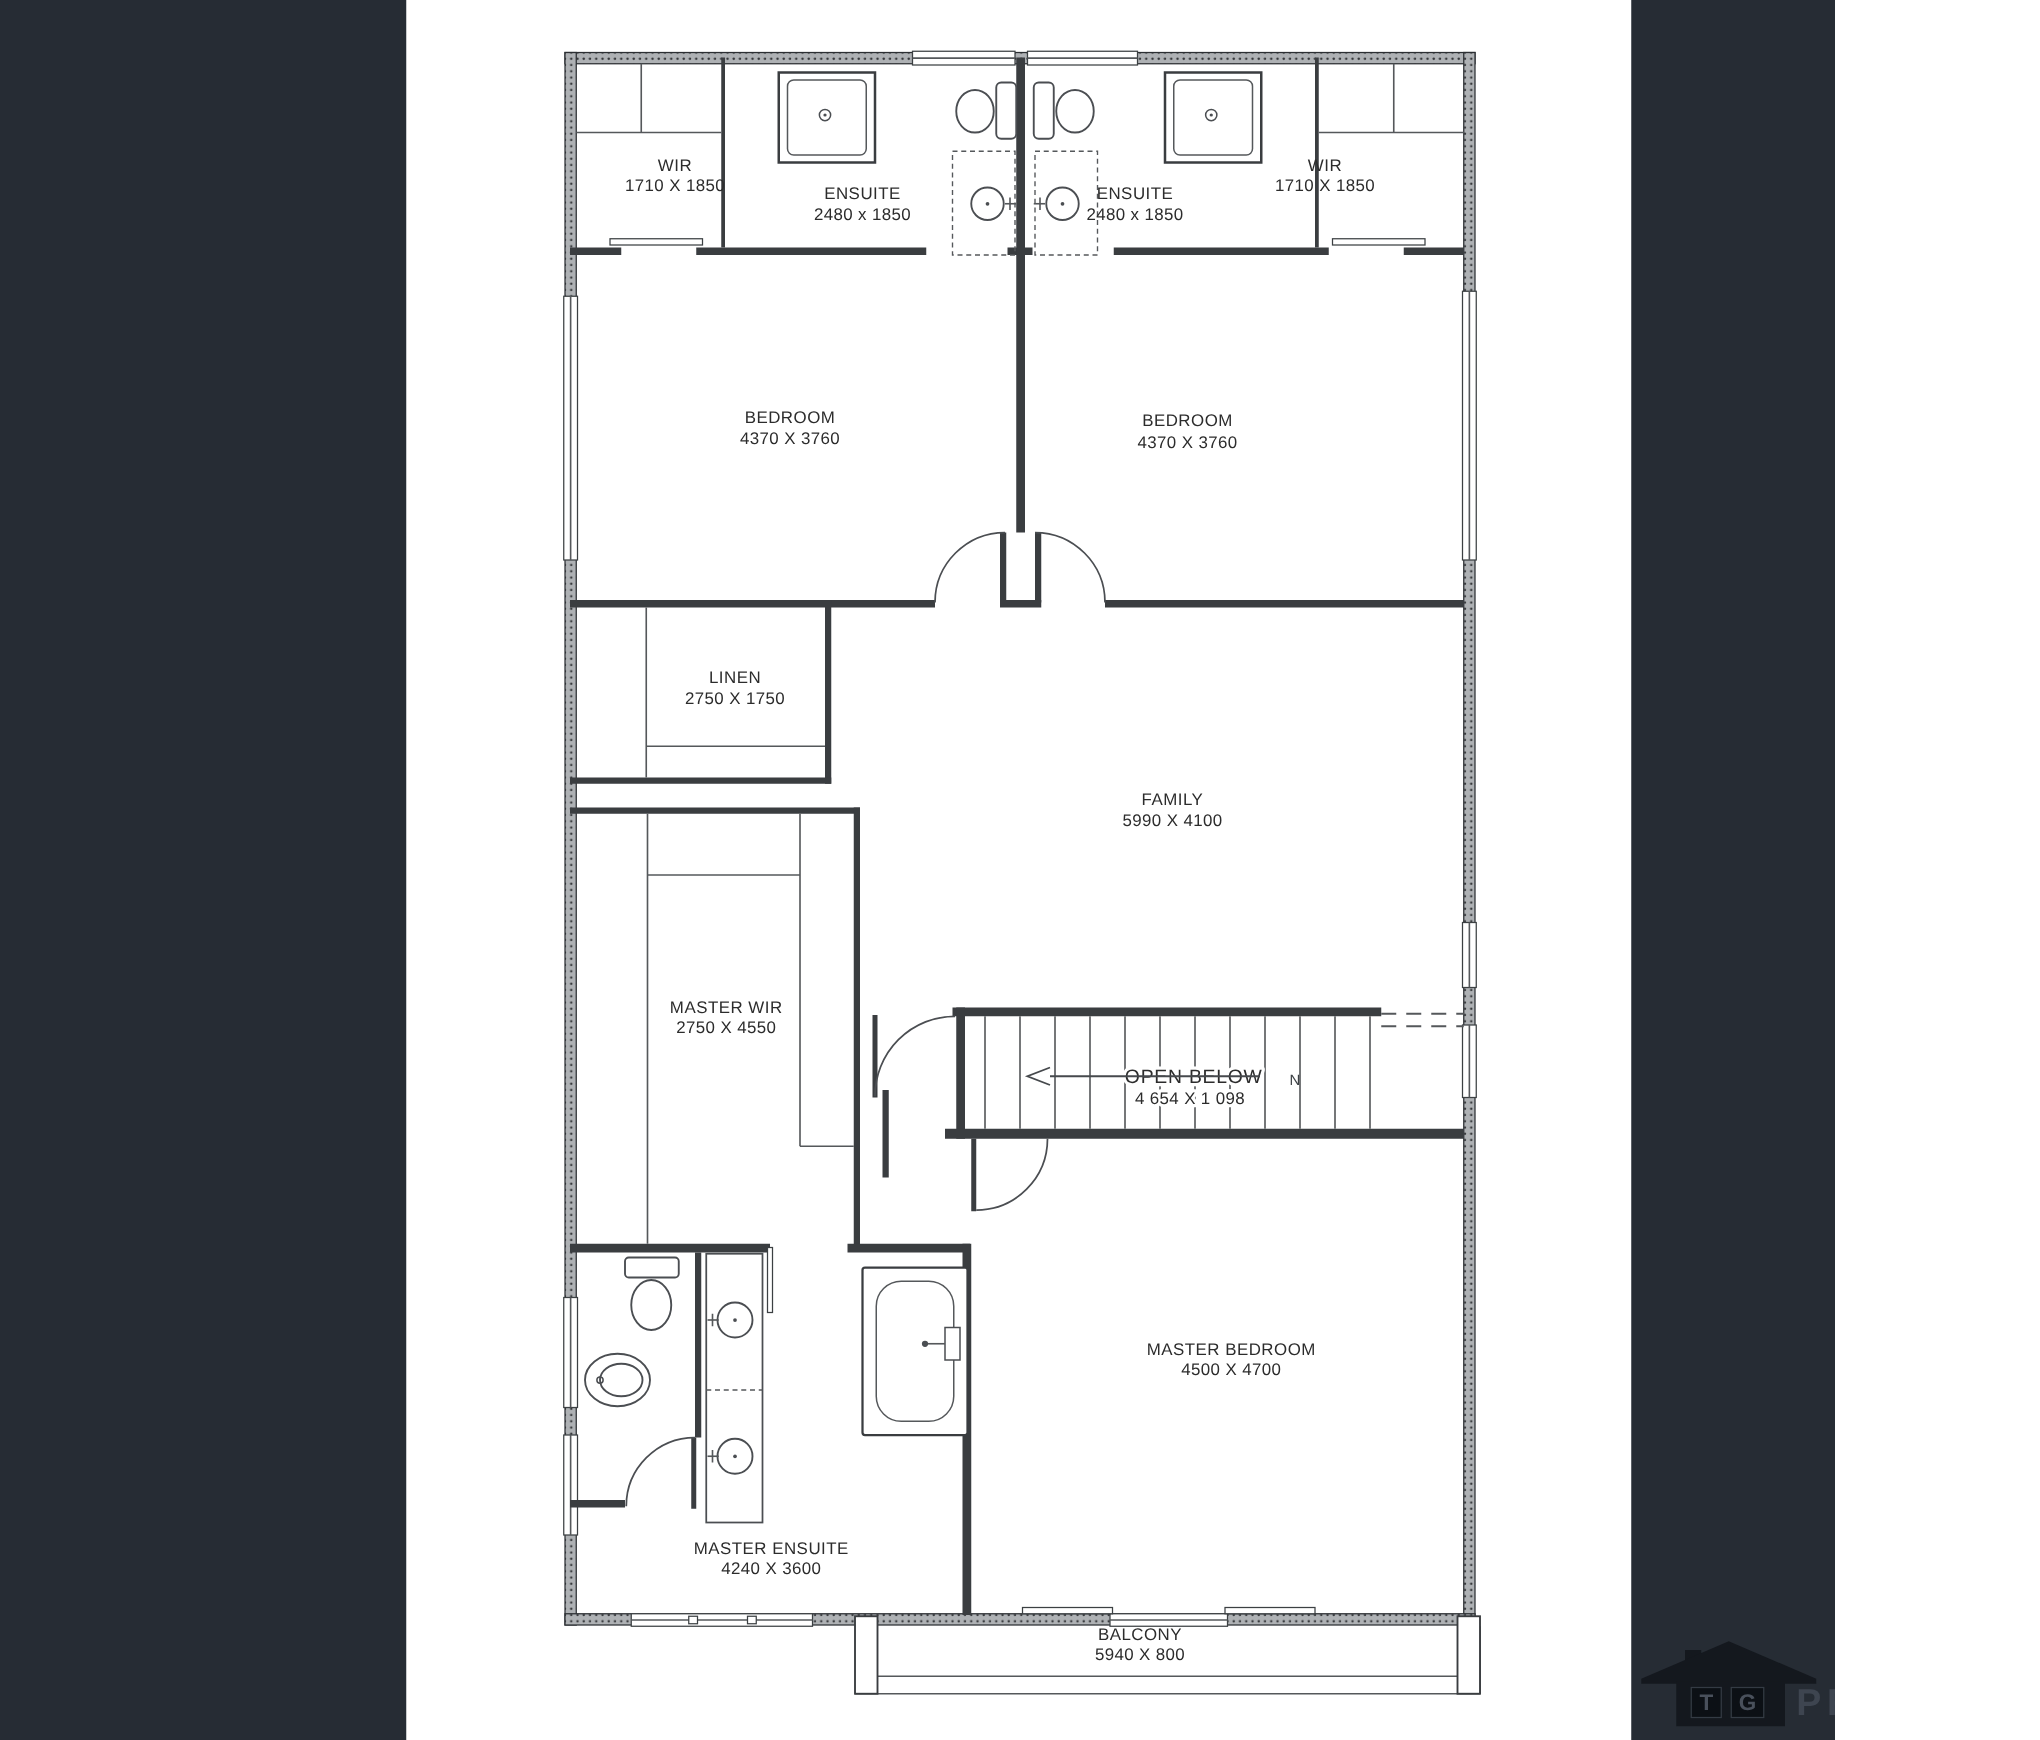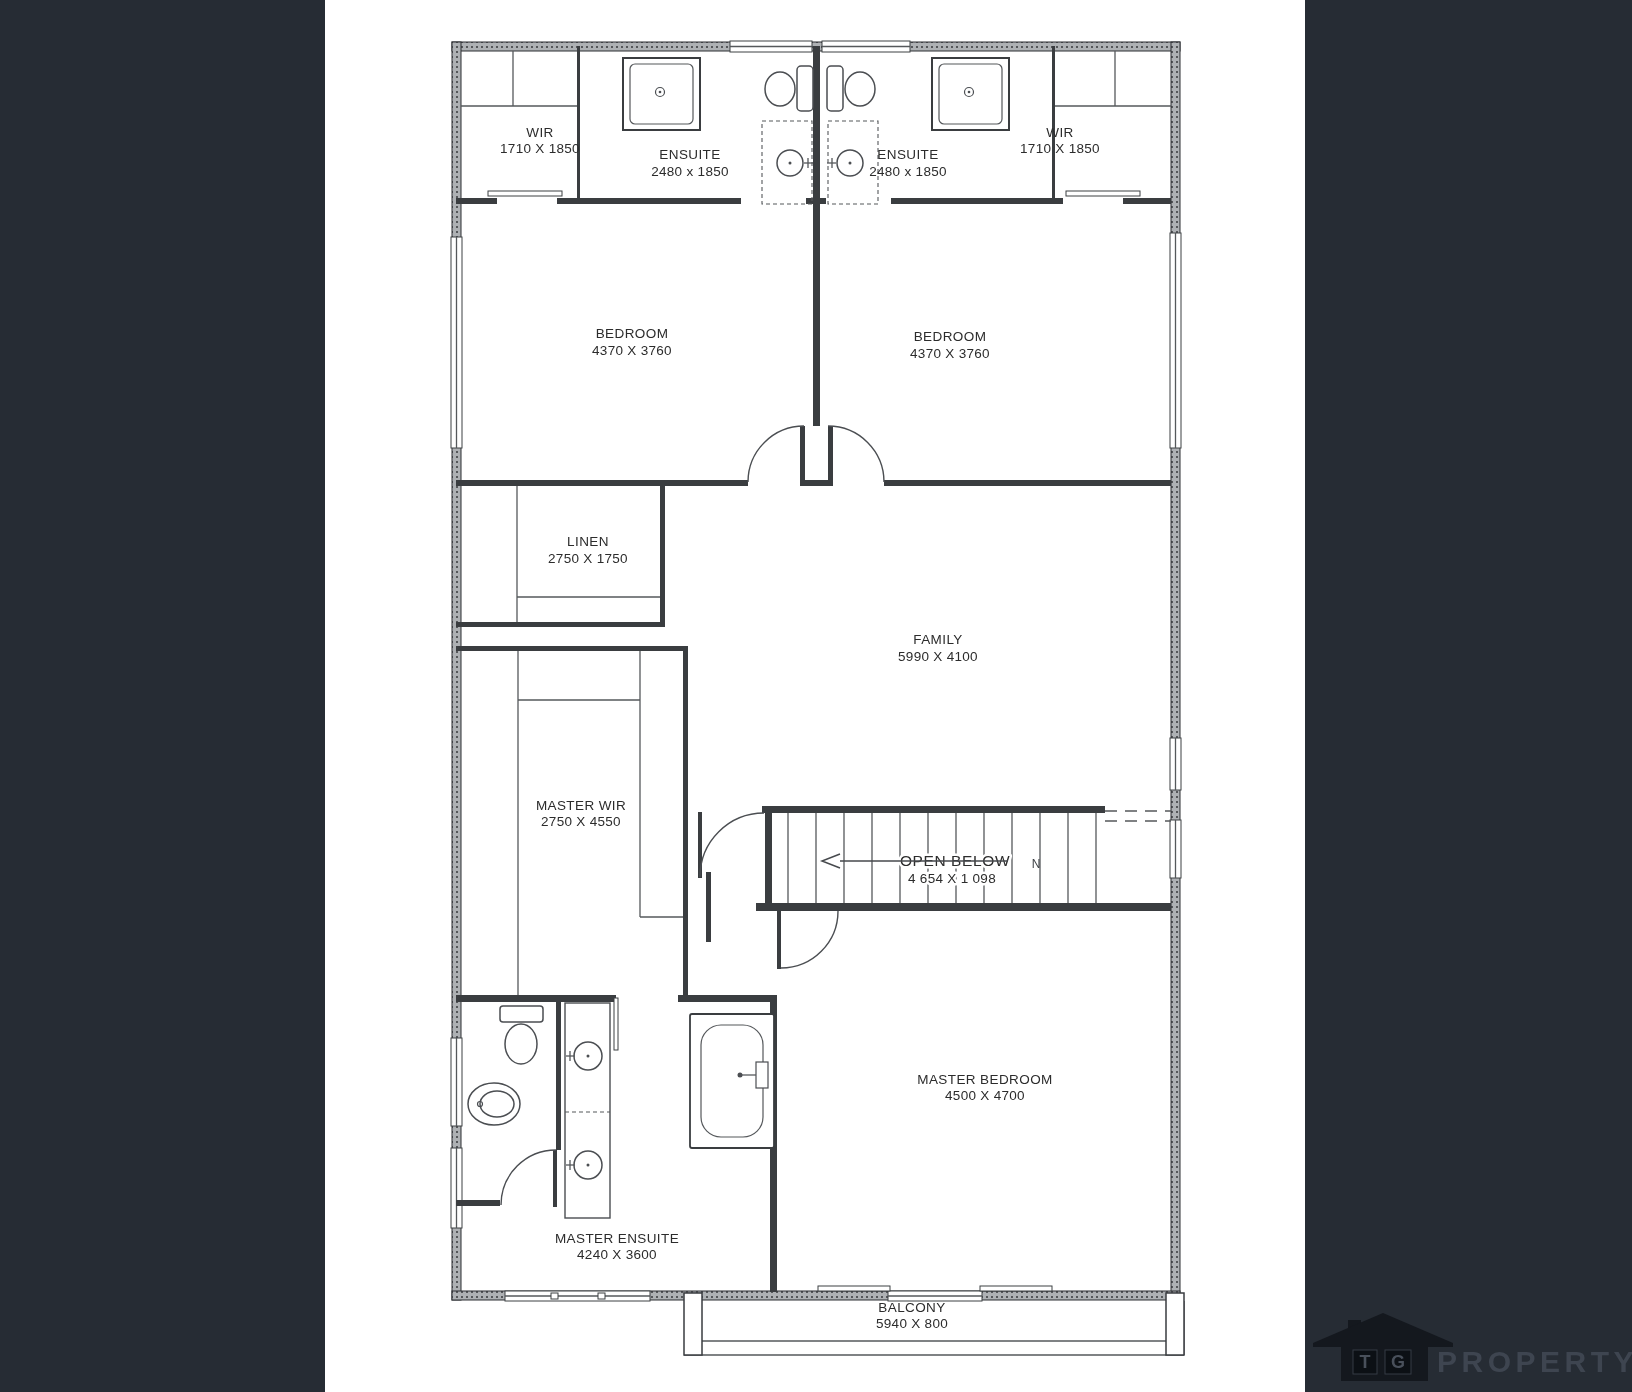--- a/index.html
+++ b/index.html
@@ -1,16 +1,16 @@
 <!DOCTYPE html>
 <html><head>
 <meta charset="utf-8">
 <style>
   html,body{margin:0;padding:0;background:#ffffff;}
-  .stage{position:relative;width:1632px;height:1392px;background:#ffffff;overflow:hidden;}
+  .stage{position:relative;width:1468px;height:1392px;background:#ffffff;overflow:hidden;}
   svg{position:absolute;left:0;top:0;}
   svg text{font-family:"Liberation Sans", sans-serif;fill:#2c2c2c;}
   .rname{font-size:13.5px;letter-spacing:.4px;}
   .rdim{font-size:13.5px;letter-spacing:.3px;}
   .big{font-size:15.5px;letter-spacing:.6px;}
   .halo{paint-order:stroke;stroke:#ffffff;stroke-width:5px;stroke-linejoin:round;}
   .dn{font-size:12px;fill:#3e4246;}
   .logo-brand{font-size:30px;font-weight:bold;letter-spacing:4.5px;fill:#3e4550;}
   .logo-letter{font-size:18px;font-weight:bold;fill:#49505b;}
   .thin{stroke:#55585b;stroke-width:1.3;fill:none;}

